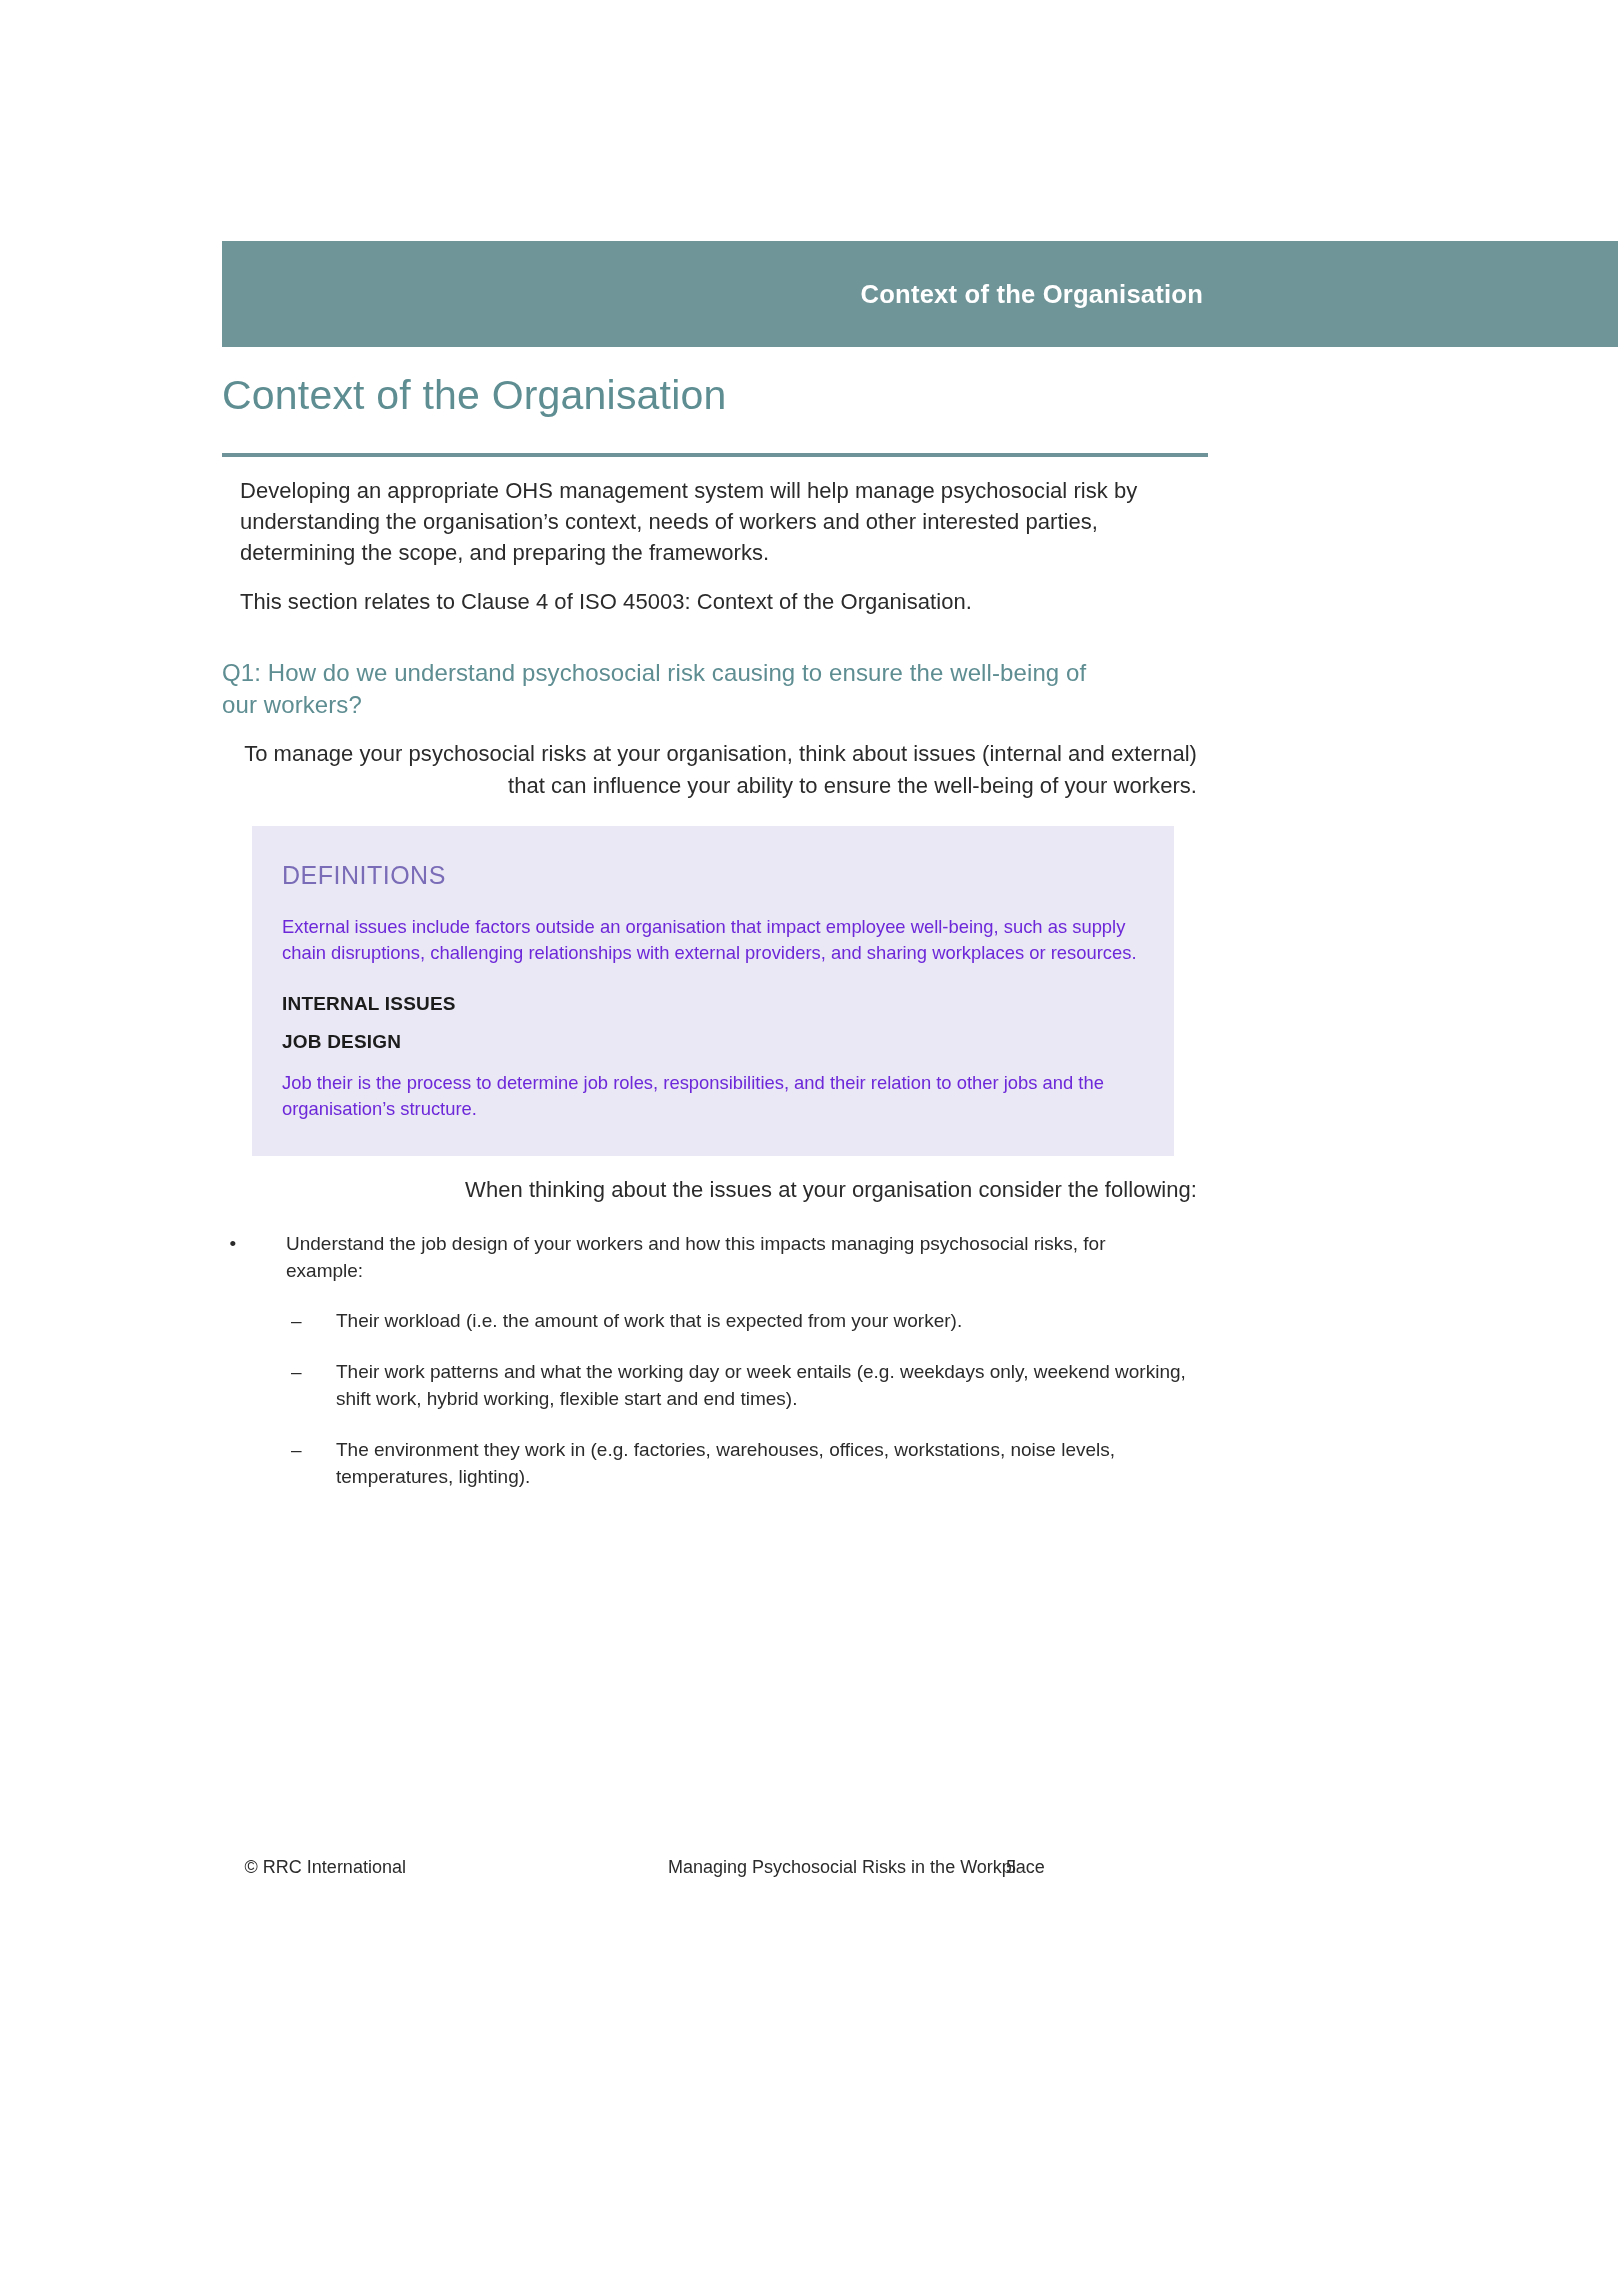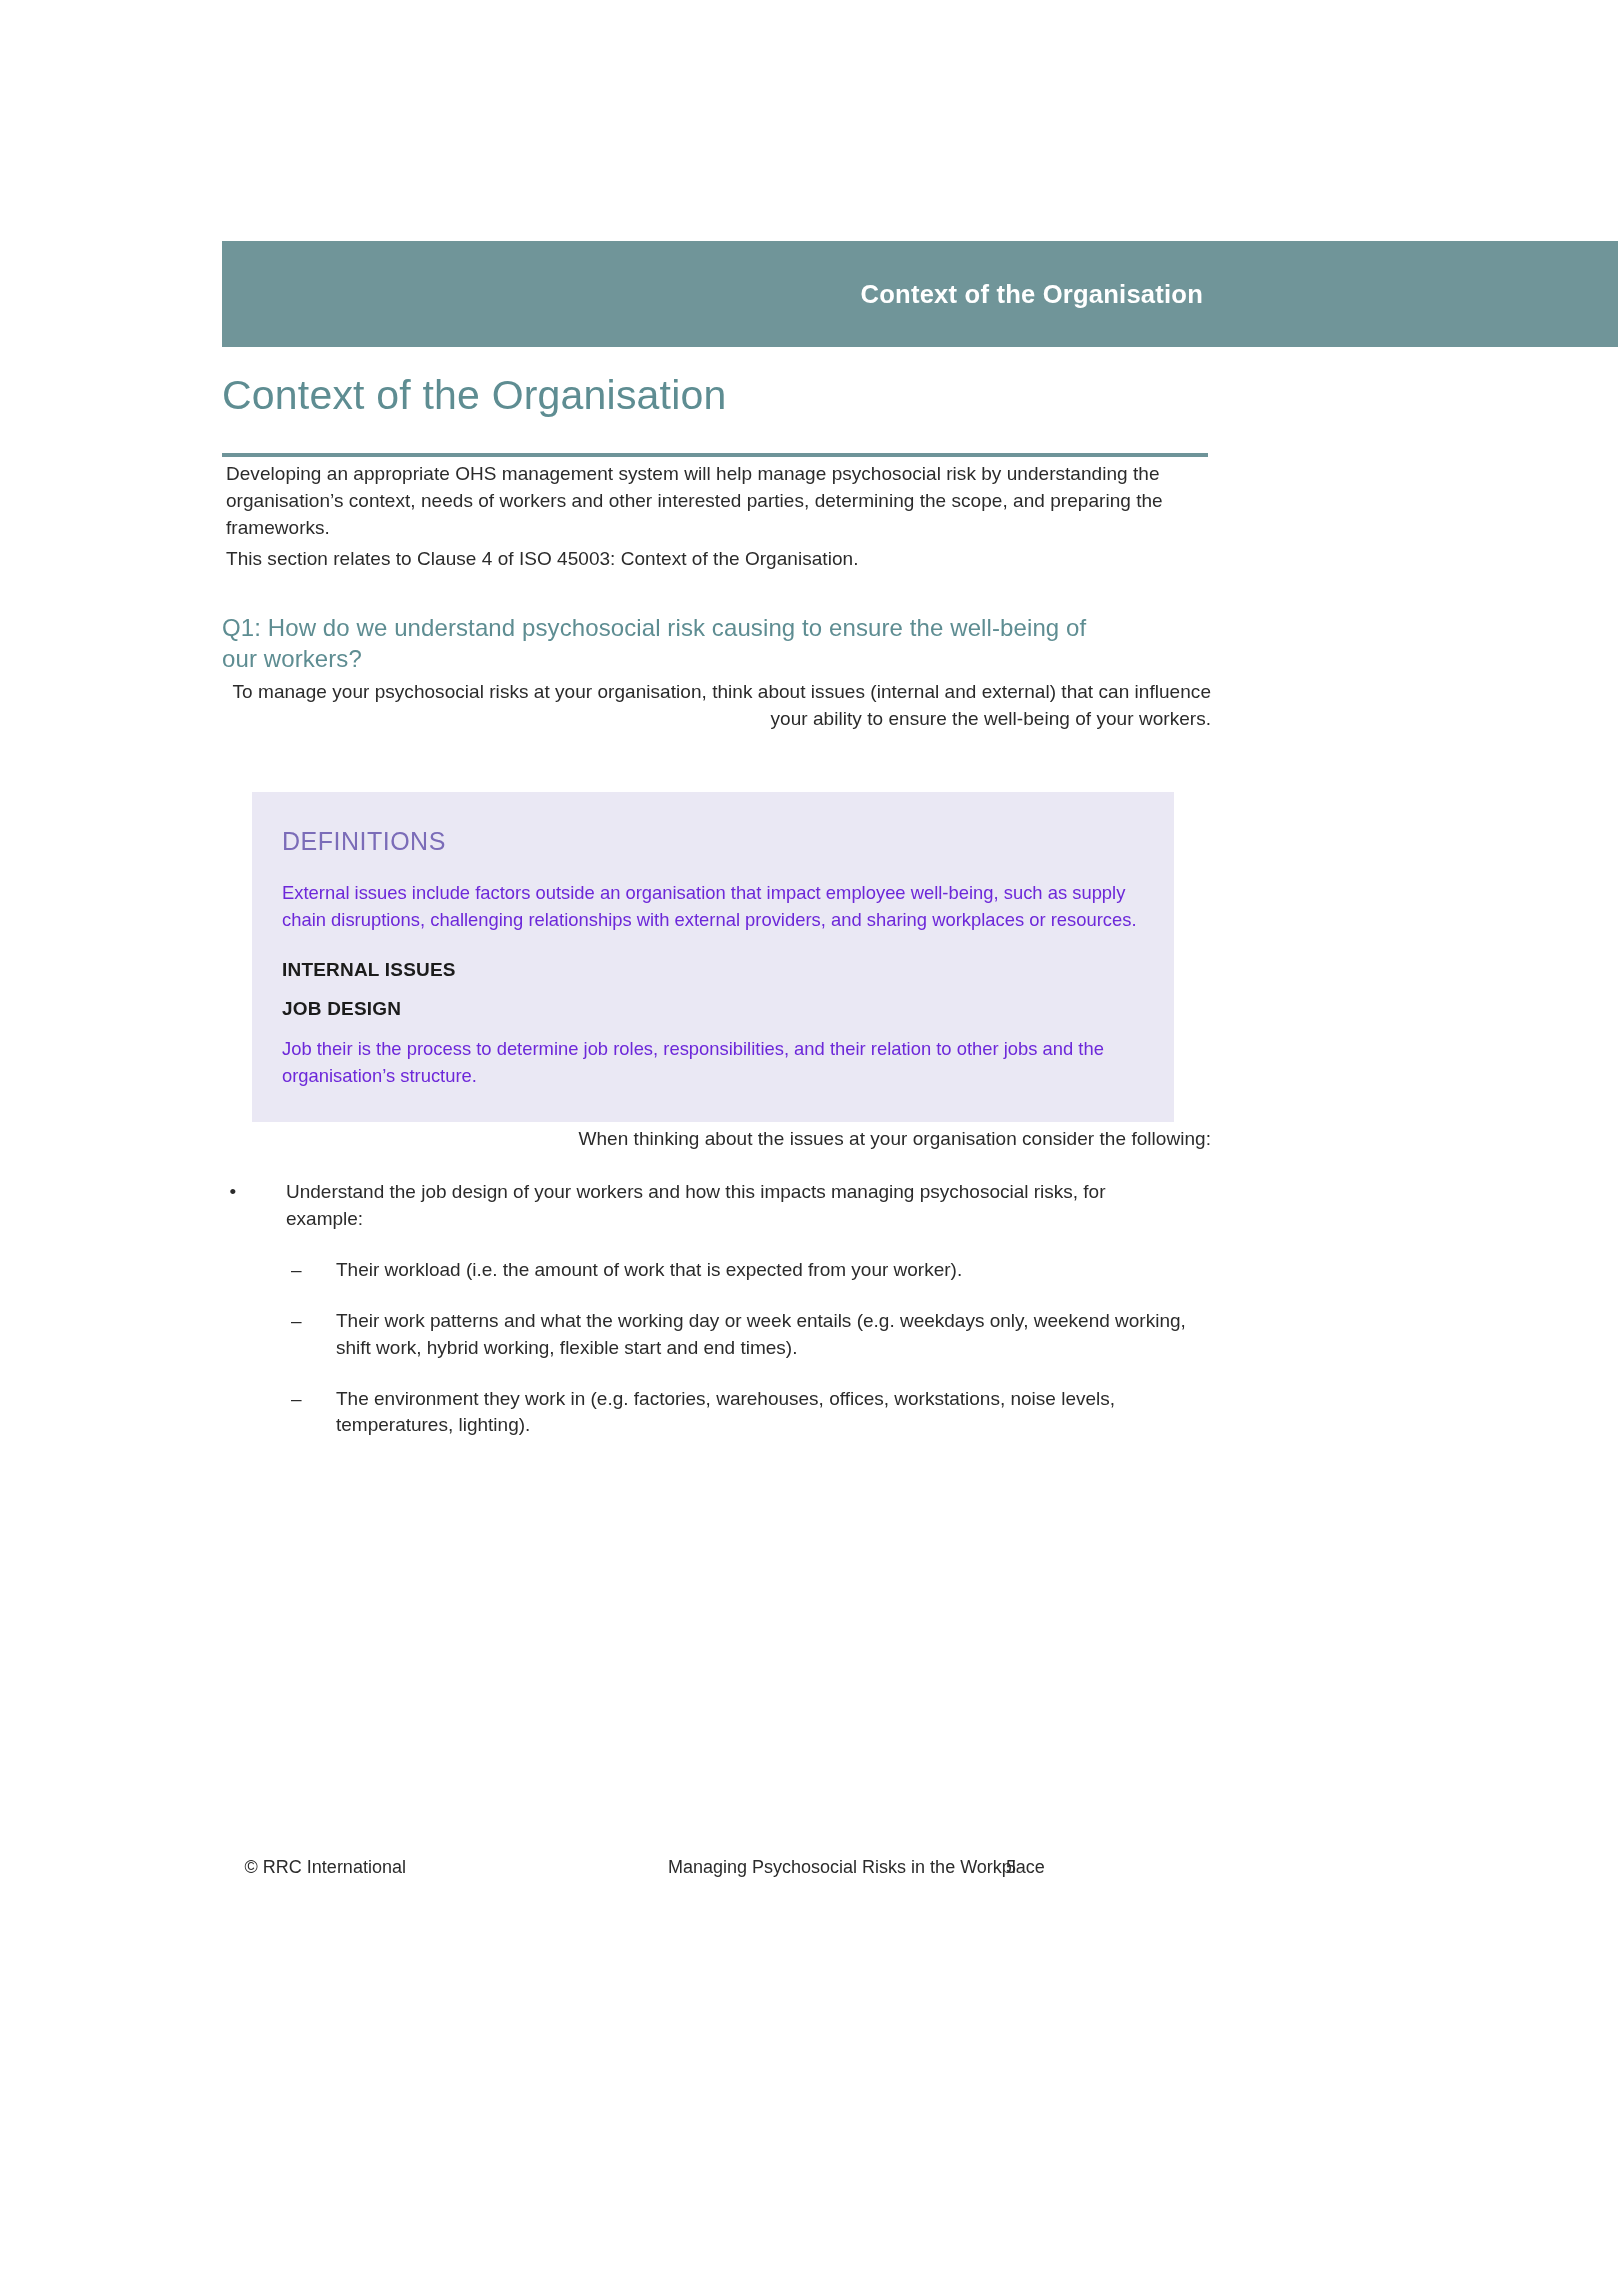--- a/index.html
+++ b/index.html
@@ -63,22 +63,22 @@
   }
 
   .title-rule {
     margin-top: 34px;
     width: 986px;
     height: 3.8px;
     background: #6E9499;
   }
 
   p.body-text {
-    margin: 4px;
-    font-size: 19px;
+    margin: 18px;
+    font-size: 22px;
     line-height: 1.42;
     color: #2b2b2b;
     letter-spacing: 0.04px;
   }
 
   .para-gap-1 { margin-top: 39px; }
   .para-gap-2 { margin-top: 24px; }
 
   h2.question {
     margin: 39px 0 0 0;
@@ -87,21 +87,21 @@
     font-weight: 500;
     color: #5E8D92;
     letter-spacing: 0.1px;
     max-width: 888px;
   }
 
   .q-body { margin-top: 32px; text-align: right; }
 
   
   .definitions-box {
-    margin-top: 59px;
+    margin-top: 25px;
     margin-left: 30px;
     width: 922px;
     background: #EAE8F4;
     box-sizing: border-box;
     padding: 35px 23px 33px 30px;
   }
   .definitions-heading {
     margin: 0 0 24px 0;
     font-size: 25px;
     font-weight: 400;

